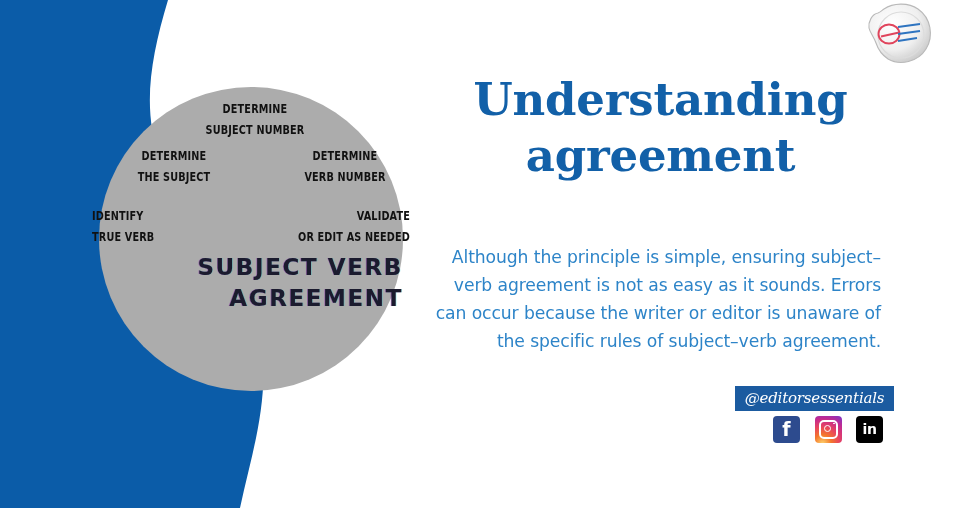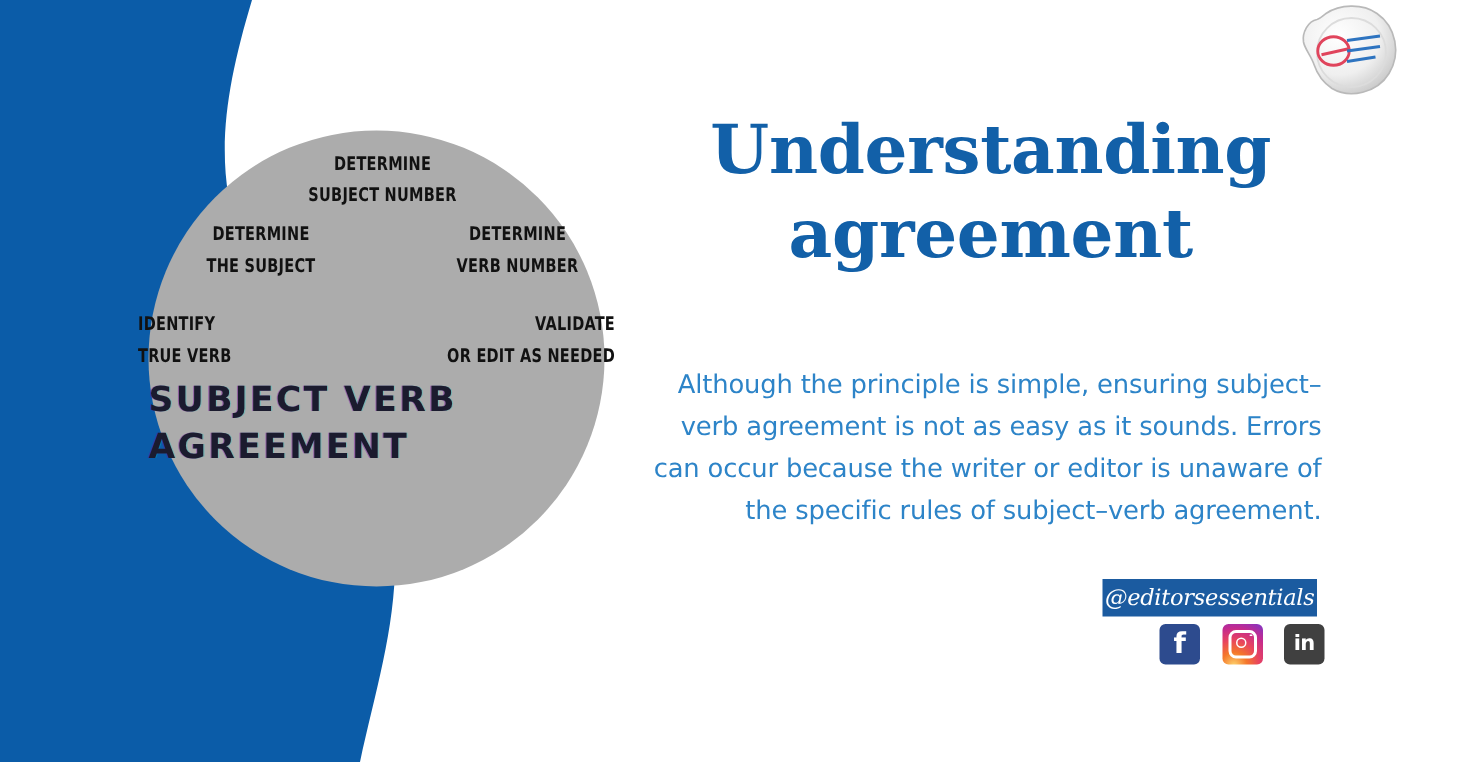--- a/index.html
+++ b/index.html
@@ -51,21 +51,21 @@
   .lbl-left       { left: 94px;  top: 145px; width: 160px; text-align: center; transform-origin: center top; }
   .lbl-right      { left: 265px; top: 145px; width: 160px; text-align: center; transform-origin: center top; }
   .lbl-lower-left { left: 92px;  top: 205px; width: 110px; text-align: left;   transform-origin: left top; }
   .lbl-lower-right{ left: 270px; top: 205px; width: 140px; text-align: right;  transform-origin: right top; }
 
   .circle-title {
     position: absolute;
     left: 99px;
     top: 252px;
     width: 304px;
-    text-align: left;
+    text-align: right;
     color: #1b1b2e;
     font-family: "DejaVu Sans", sans-serif;
     font-weight: 700;
     font-size: 23px;
     letter-spacing: 1.6px;
     line-height: 1.35;
     text-shadow: -0.7px 0 rgba(120,0,160,0.40), 0.7px 0 rgba(0,200,200,0.30);
   }
 
   
@@ -95,21 +95,21 @@
     font-size: 17.2px;
     line-height: 1.62;
     letter-spacing: -0.1px;
   }
 
   
   .handle-badge {
     position: absolute;
     left: 735px;
     top: 386px;
-    width: 143px;
+    width: 159px;
     height: 25px;
     background: #1b5ba0;
     color: #ffffff;
     font-family: "DejaVu Serif", "Liberation Serif", serif;
     font-style: italic;
     font-size: 15px;
     line-height: 25px;
     text-align: center;
     letter-spacing: -0.2px;
   }
@@ -131,21 +131,21 @@
     border-radius: 4px;
     display: flex;
     align-items: center;
     justify-content: center;
     color: #ffffff;
   }
   .fb-icon { background: #2d4b8e; }
   .ig-icon {
     background: radial-gradient(circle at 28% 102%, #fdd26c 0%, #f4772b 26%, #e8445f 50%, #c42a8f 74%, #7b36c9 100%);
   }
-  .li-icon { background: #404040; }
+  .li-icon { background: #000000; }
 
   .fb-glyph {
     font-family: "DejaVu Sans", "Liberation Serif", serif;
     font-weight: 700;
     font-size: 19px;
     line-height: 1;
   }
   .li-glyph {
     font-family: "DejaVu Sans", "Liberation Sans", sans-serif;
     font-weight: 700;

